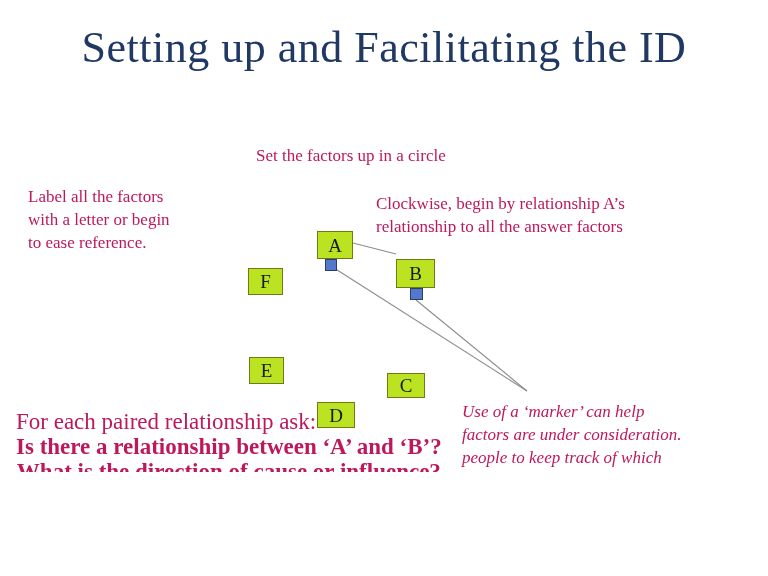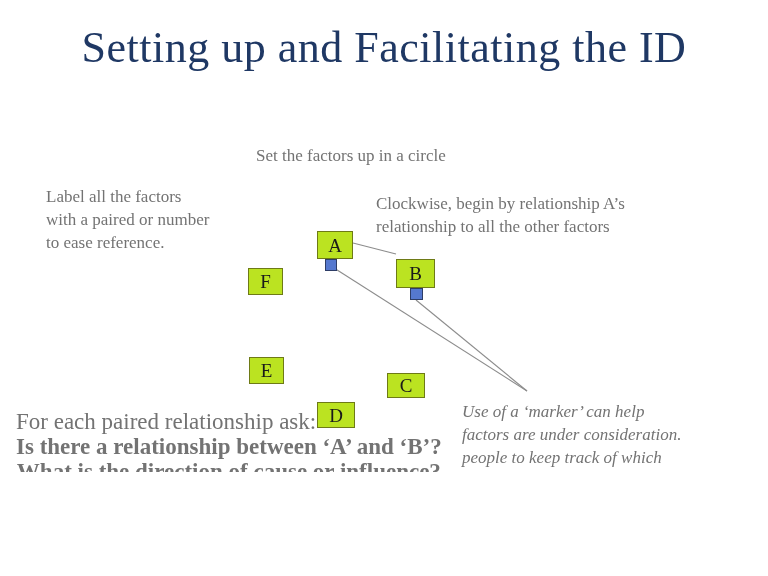--- a/index.html
+++ b/index.html
@@ -27,28 +27,28 @@
     line-height: 52px;
     letter-spacing: 0.5px;
     color: #1f3864;
     white-space: nowrap;
   }
   .note {
     position: absolute;
     font-family: "Liberation Serif", "DejaVu Serif", serif;
     font-size: 17px;
     line-height: 23px;
-    color: #737373;
+    color: #be185d;
     white-space: nowrap;
   }
   .note .ln { display: block; }
   .note .ln.bold { font-weight: bold; text-align: center; }
 
   #note-circle   { left: 256px; top: 144px; }
-  #note-label    { left: 46px;  top: 185px; }
+  #note-label    { left: 28px;  top: 185px; }
   #note-clock    { left: 376px; top: 192px; }
   #note-paired   { left: 16px;  top: 409px; line-height: 25px; font-size: 23px;}
   #note-marker   { left: 462px; top: 400px; font-style: italic; }
 
   .factor-box {
     position: absolute;
     background: #bbe321;
     border: 1.5px solid #6e7a16;
     box-sizing: border-box;
     font-family: "Liberation Serif", "DejaVu Serif", serif;
@@ -78,27 +78,27 @@
 <div id="slide">
 
   <div id="slide-title">Setting up and Facilitating  the ID</div>
 
   <div class="note" id="note-circle">
     <span class="ln">Set the factors up in a circle</span>
   </div>
 
   <div class="note" id="note-label">
     <span class="ln">Label all the factors</span>
-    <span class="ln">with a paired or number</span>
+    <span class="ln">with a letter or begin</span>
     <span class="ln">to ease reference.</span>
   </div>
 
   <div class="note" id="note-clock">
     <span class="ln">Clockwise, begin by relationship A’s</span>
-    <span class="ln">relationship to all the other factors</span>
+    <span class="ln">relationship to all the answer factors</span>
   </div>
 
   <div class="note" id="note-paired">
     <span class="ln">For each paired relationship ask:</span>
     <span class="ln bold">Is there a relationship between ‘A’ and ‘B’?</span>
     <span class="ln bold">What is the direction of cause or influence?</span>
   </div>
 
   <div class="note" id="note-marker">
     <span class="ln">Use of a ‘marker’ can help</span>

